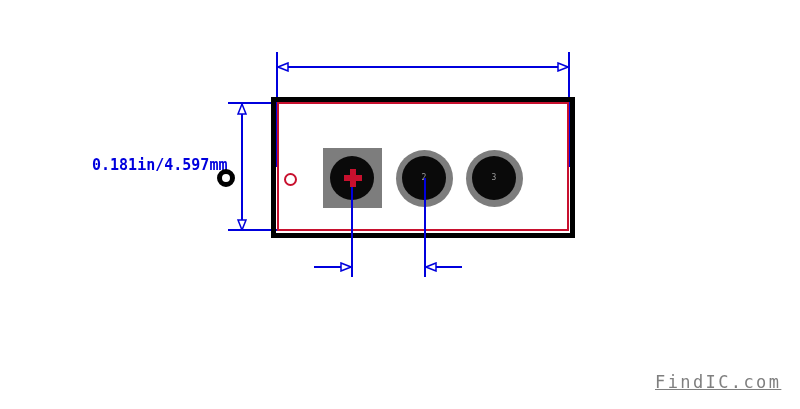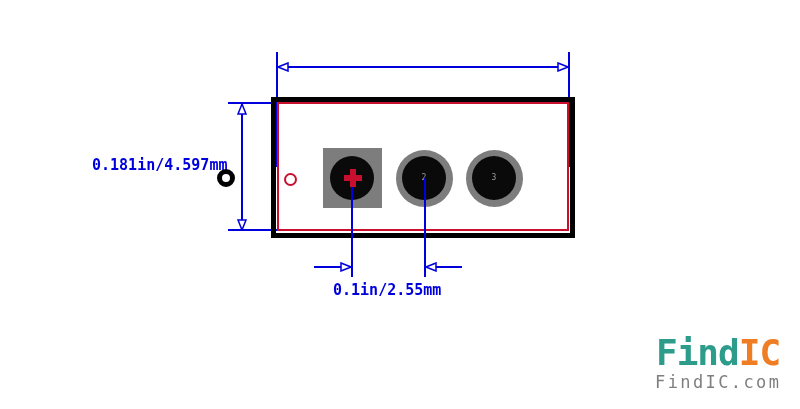--- a/index.html
+++ b/index.html
@@ -56,21 +56,21 @@
   
   .logo-main{
     position:absolute;left:656px;top:336px;height:36px;
     font:bold 36px "DejaVu Sans Mono", monospace;line-height:34px;letter-spacing:-1px;
     white-space:nowrap;
   }
   .logo-find{color:var(--teal);}
   .logo-ic{color:var(--orange);}
   .logo-site{
     position:absolute;left:655px;top:372px;color:var(--logo-gray);
-    font:17px "DejaVu Sans Mono", monospace;letter-spacing:2.4px;white-space:nowrap;
+    font:17px "DejaVu Sans Mono", monospace;letter-spacing:2.4px;white-space:nowrap;text-decoration:underline;
   }
 </style>
 </head>
 <body>
 
 <div id="canvas">
 
   <div class="bline" style="left:276px;top:52px;width:2px;height:115px;"></div>
   <div class="bline" style="left:568px;top:52px;width:2px;height:115px;"></div>
   <div class="bline" style="left:277px;top:66px;width:292px;height:2px;"></div>
@@ -116,23 +116,19 @@
   <div class="bline" style="left:351px;top:181px;width:2px;height:96px;"></div>
   <div class="bline" style="left:424px;top:178px;width:2px;height:99px;"></div>
   <div class="bline" style="left:314px;top:266px;width:37px;height:2px;"></div>
   <div class="bline" style="left:427px;top:266px;width:35px;height:2px;"></div>
   <svg class="arrow" style="left:340px;top:262px;" width="12" height="10">
     <polygon points="1,1 11,5 1,9" fill="#fff" stroke="#0000DD" stroke-width="1.5"></polygon>
   </svg>
   <svg class="arrow" style="left:425px;top:262px;" width="12" height="10">
     <polygon points="11,1 1,5 11,9" fill="#fff" stroke="#0000DD" stroke-width="1.5"></polygon>
   </svg>
-  <div class="dim-text" style="left:333px;top:281px;">0.1in/2.55mm</div>
 
   <div class="cross-h"></div>
   <div class="cross-v"></div>
 
-  <div class="logo-main">
-    <span class="logo-find">Find</span><span class="logo-ic">IC</span>
-  </div>
   <div class="logo-site">FindIC.com</div>
 
 </div>
 
 </body></html>

